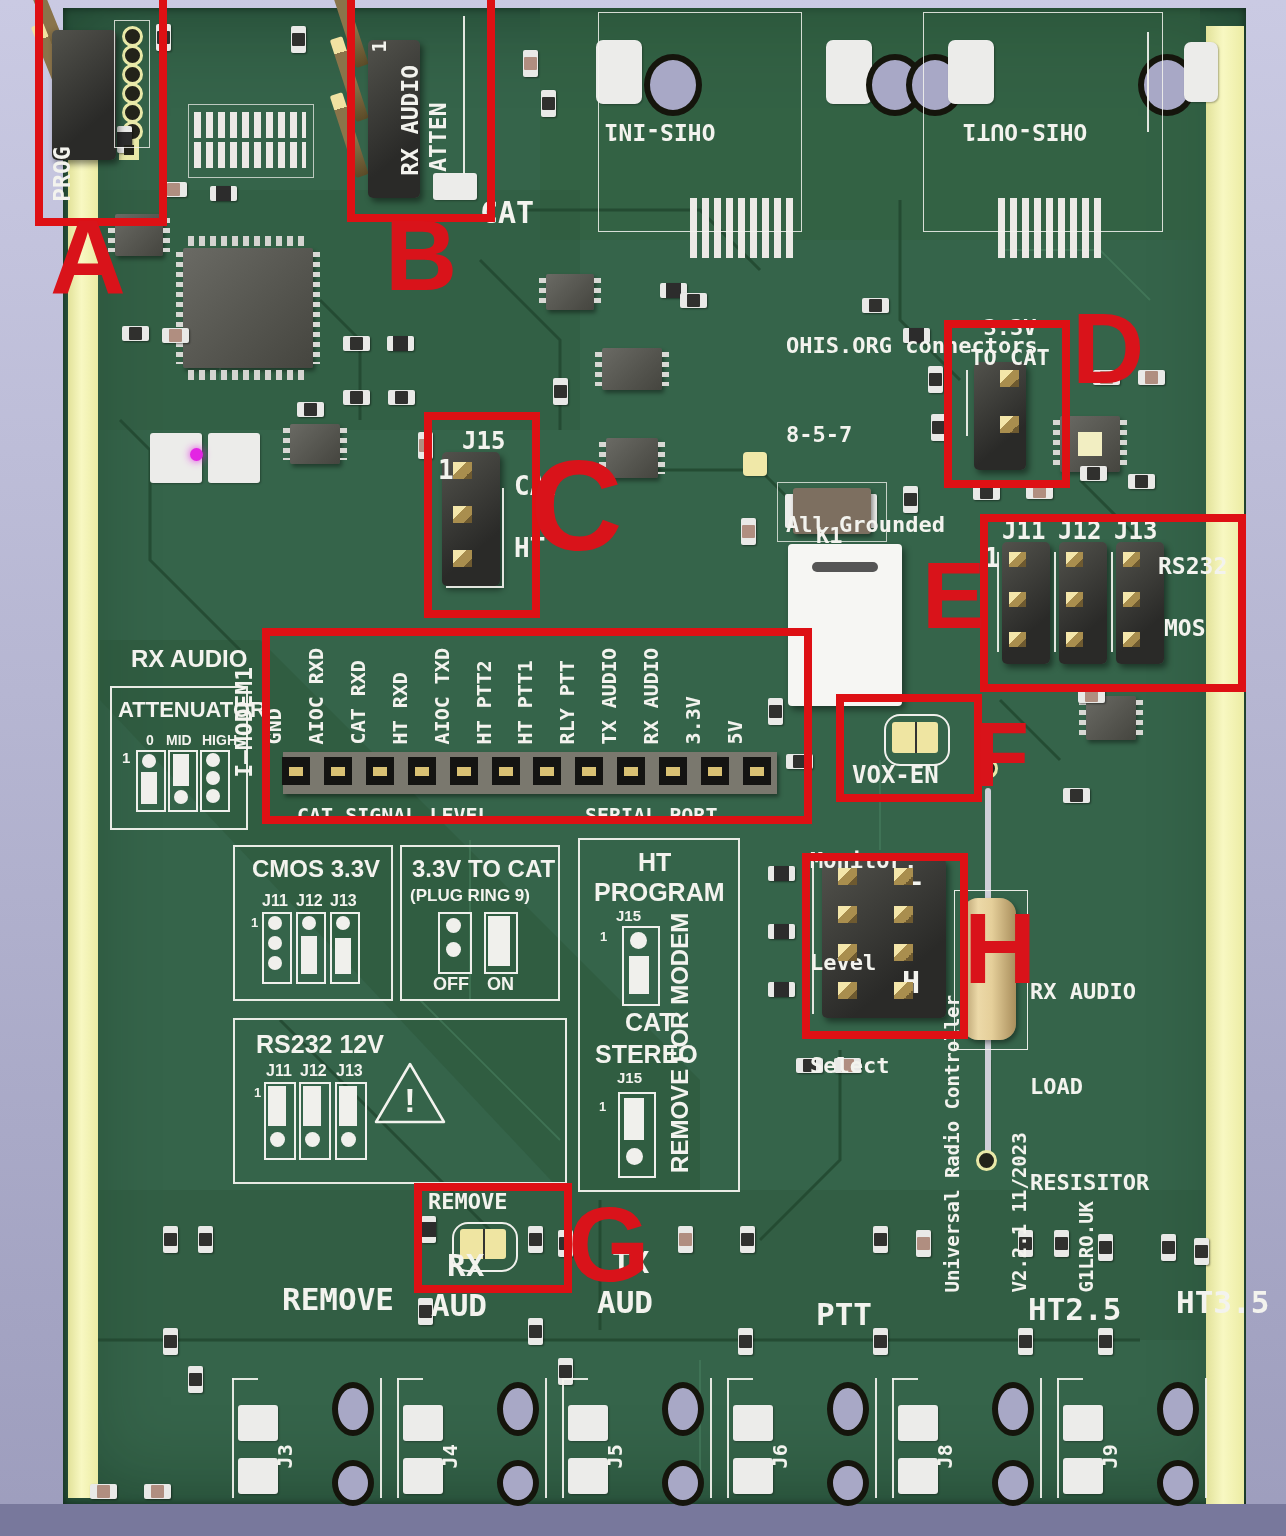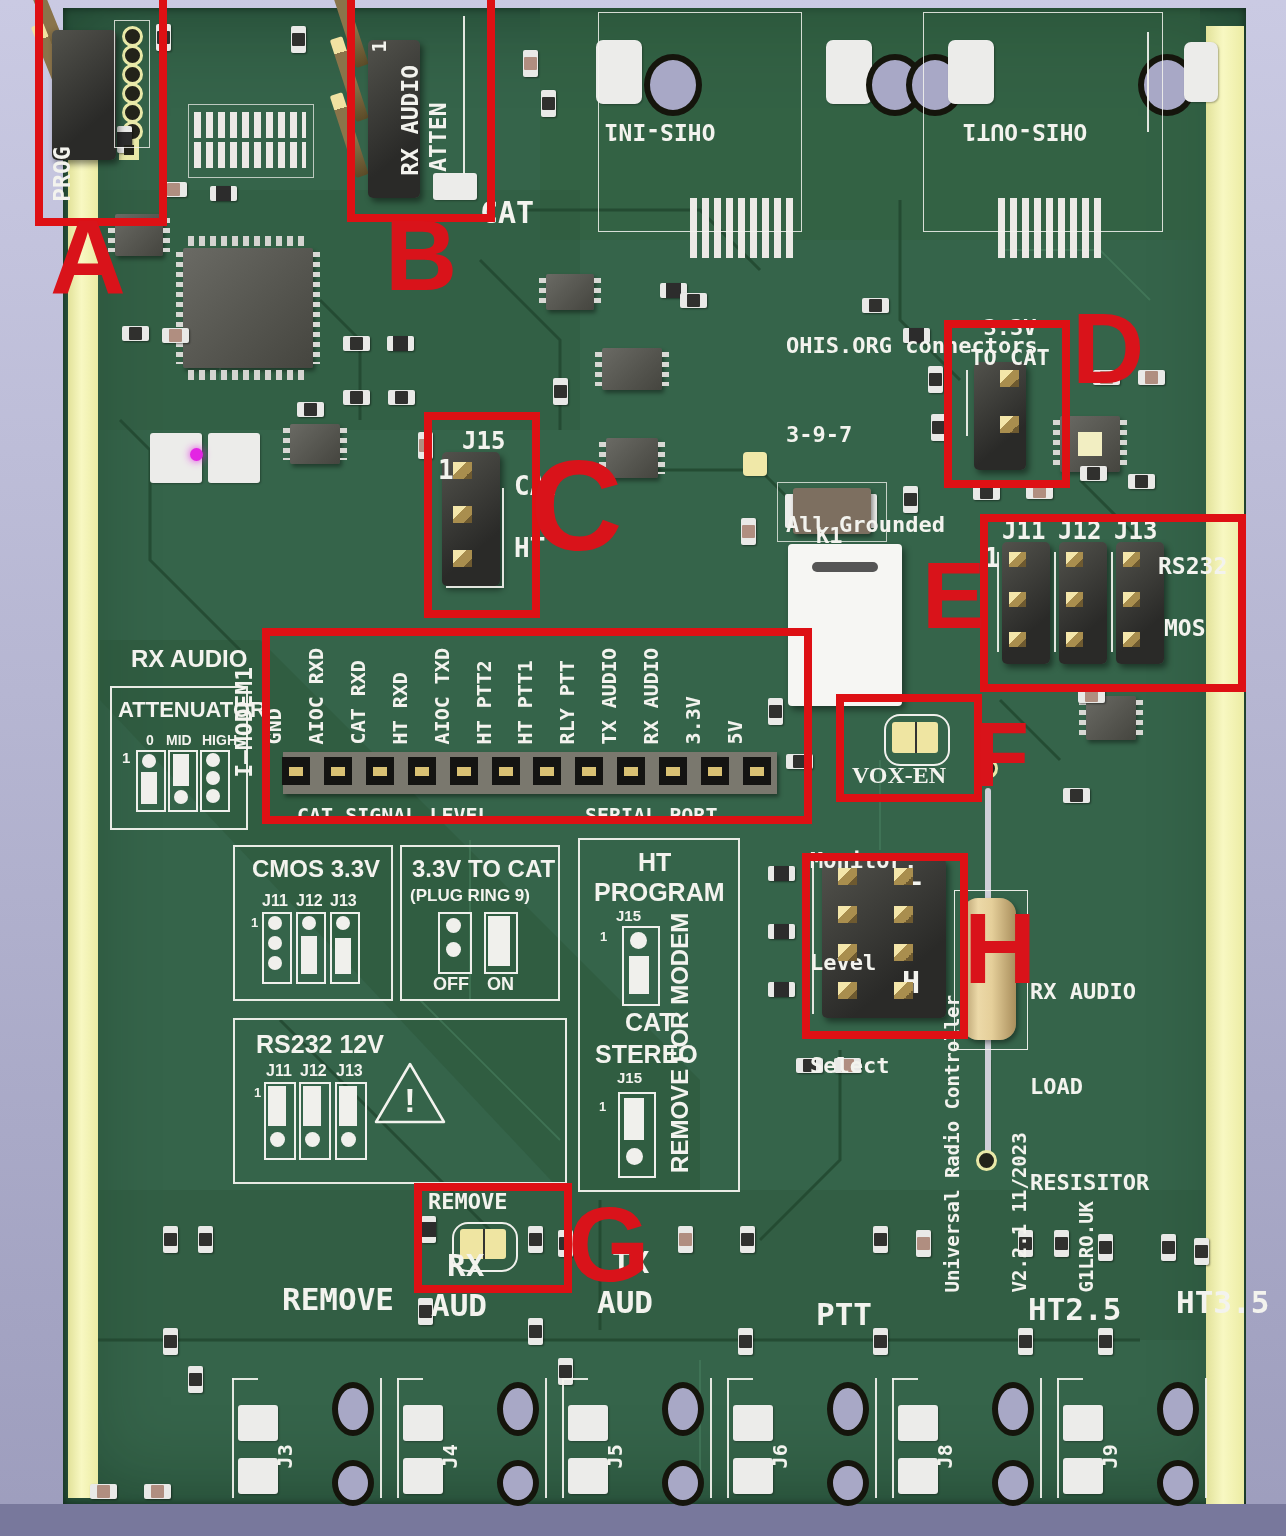--- a/index.html
+++ b/index.html
@@ -129,21 +129,21 @@
   <div class="hole" style="left:1138px;top:54px;width:46px;height:50px;"></div>
   <div class="wpad" style="left:1184px;top:42px;width:34px;height:60px;"></div>
   <div class="st r180 ctr" style="left:585px;top:118px;width:150px;font-size:23px;">OHIS-IN1</div>
   <div class="st r180 ctr" style="left:940px;top:118px;width:170px;font-size:23px;">OHIS-OUT1</div>
   <div class="comb" style="left:690px;top:198px;width:103px;height:60px;"></div>
   <div class="comb" style="left:998px;top:198px;width:103px;height:60px;"></div>
   <div class="sline" style="left:1147px;top:32px;width:2px;height:100px;"></div>
 
   <div class="st" style="left:786px;top:272px;font-size:22px;line-height:1.35;">
     <span>OHIS.ORG connectors</span>
-    <span>3-9-7</span>
+    <span>8-5-7</span>
     <span>All Grounded</span>
   </div>
 
   <div class="st ctr" style="left:970px;top:316px;width:80px;font-size:22px;">3.3V</div>
   <div class="st ctr" style="left:958px;top:346px;width:104px;font-size:22px;">TO CAT</div>
   <div class="sline" style="left:966px;top:370px;width:2px;height:66px;"></div>
   <div class="hdr" style="left:974px;top:362px;width:52px;height:108px;"></div>
   <div class="gp" style="left:1000px;top:370px;"></div>
   <div class="gp" style="left:1000px;top:416px;"></div>
 
@@ -277,21 +277,21 @@
   <div class="jr" style="left:339px;top:1086px;width:18px;height:40px;"></div>
   <div class="jc" style="left:341px;top:1132px;width:15px;height:15px;"></div>
   <svg style="position:absolute;left:372px;top:1060px;z-index:5;" width="76" height="68">
     <polygon points="38,4 72,62 4,62" fill="none" stroke="#f3f3ee" stroke-width="2.5" stroke-linejoin="round"></polygon>
     <text x="38" y="52" text-anchor="middle" fill="#f3f3ee" font-size="34" font-family="Liberation Sans, sans-serif" font-weight="bold">!</text>
   </svg>
 
   <div style="position:absolute;left:884px;top:714px;width:62px;height:48px;border:2px solid #f0f0ec;border-radius:16px;z-index:4;"></div>
   <div style="position:absolute;left:892px;top:722px;width:23px;height:31px;background:#efe5a2;border-right:2px solid #333;border-radius:3px 0 0 3px;z-index:4;"></div>
   <div style="position:absolute;left:917px;top:722px;width:21px;height:31px;background:#efe5a2;border-radius:0 3px 3px 0;z-index:4;"></div>
-  <div class="st" style="left:852px;top:762px;font-size:24px;font-family:Liberation Serif, serif;">VOX-EN</div>
+  <div class="st" style="left:852px;top:762px;font-size:24px;">VOX-EN</div>
 
   <div class="st" style="left:810px;top:776px;font-size:22px;line-height:1.55;">
     <span>Monitor</span>
     <span>Level</span>
     <span>Select</span>
   </div>
   <div class="sline" style="left:812px;top:862px;width:2px;height:152px;"></div>
   <div class="hdr" style="left:822px;top:858px;width:124px;height:160px;"></div>
   <div class="st" style="left:906px;top:862px;font-size:26px;z-index:6;">L</div>
   <div class="st" style="left:902px;top:966px;font-size:30px;z-index:6;">H</div>

